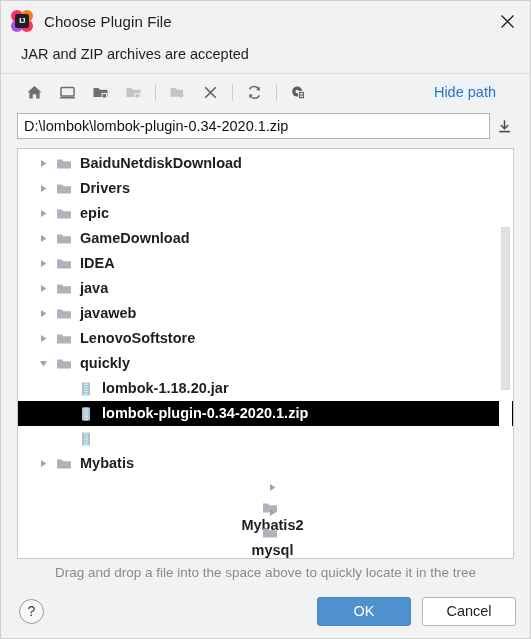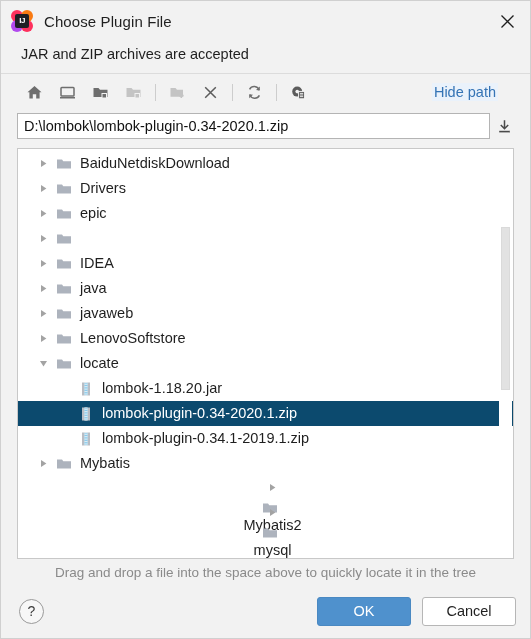--- a/index.html
+++ b/index.html
@@ -179,40 +179,40 @@
     height: 25px;
     display: flex;
     align-items: center;
     font-size: 14.5px;
     color: #1f1f1f;
     cursor: pointer;
     white-space: nowrap;
     padding-left: 0;
   }
   .tree-row.selected {
-    background: #0c4a6e;
+    background: #000000;
     color: #ffffff;
   }
   .twisty {
     width: 22px;
     flex: 0 0 22px;
     display: flex;
     align-items: center;
     justify-content: center;
   }
   .twisty svg { display: block; }
   .node-icon {
     width: 20px;
     flex: 0 0 20px;
     display: flex;
     align-items: center;
     justify-content: center;
     margin-right: 6px;
   }
-  .node-label { line-height: 1; }
+  .node-label { line-height: 1; font-weight: bold; }
 
   
   .vscroll {
     position: absolute;
     right: 1px;
     top: 1px;
     bottom: 1px;
     width: 13px;
     background: #ffffff;
   }
@@ -431,20 +431,21 @@
           <span class="twisty">
             <svg width="9" height="9" viewBox="0 0 9 9">
               <path d="M2 1 L7.4 4.5 L2 8 Z" fill="#a3a3a3"></path>
             </svg>
           </span>
           <span class="node-icon">
             <svg width="16" height="16" viewBox="0 0 16 16">
               <path d="M1 3.6 H6 L7.3 5.2 H15 V12.6 H1 Z" fill="#adb3bd"></path>
             </svg>
           </span>
+          <span class="node-label">GameDownload</span>
         </div>
         <div class="tree-row" style="padding-left: 14px;">
           <span class="twisty">
             <svg width="9" height="9" viewBox="0 0 9 9">
               <path d="M2 1 L7.4 4.5 L2 8 Z" fill="#a3a3a3"></path>
             </svg>
           </span>
           <span class="node-icon">
             <svg width="16" height="16" viewBox="0 0 16 16">
               <path d="M1 3.6 H6 L7.3 5.2 H15 V12.6 H1 Z" fill="#adb3bd"></path>
@@ -495,21 +496,21 @@
           <span class="twisty">
             <svg width="9" height="9" viewBox="0 0 9 9">
               <path d="M1 2 L8 2 L4.5 7.4 Z" fill="#a3a3a3"></path>
             </svg>
           </span>
           <span class="node-icon">
             <svg width="16" height="16" viewBox="0 0 16 16">
               <path d="M1 3.6 H6 L7.3 5.2 H15 V12.6 H1 Z" fill="#adb3bd"></path>
             </svg>
           </span>
-          <span class="node-label">locate</span>
+          <span class="node-label">quickly</span>
         </div>
         <div class="tree-row" style="padding-left: 36px;">
           <span class="twisty"></span>
           <span class="node-icon">
             <svg width="16" height="16" viewBox="0 0 16 16">
               <rect x="4" y="1.5" width="8" height="13" fill="#b9bdc4"></rect>
               <rect x="6.4" y="1.5" width="3.2" height="13" fill="#e8f4fb"></rect>
               <rect x="6.4" y="2.4" width="3.2" height="0.85" fill="#79c3e8"></rect>
               <rect x="6.4" y="4.1" width="3.2" height="0.85" fill="#79c3e8"></rect>
               <rect x="6.4" y="5.8" width="3.2" height="0.85" fill="#79c3e8"></rect>
@@ -546,21 +547,20 @@
               <rect x="6.4" y="1.5" width="3.2" height="13" fill="#e8f4fb"></rect>
               <rect x="6.4" y="2.4" width="3.2" height="0.85" fill="#79c3e8"></rect>
               <rect x="6.4" y="4.1" width="3.2" height="0.85" fill="#79c3e8"></rect>
               <rect x="6.4" y="5.8" width="3.2" height="0.85" fill="#79c3e8"></rect>
               <rect x="6.4" y="7.5" width="3.2" height="0.85" fill="#79c3e8"></rect>
               <rect x="6.4" y="9.2" width="3.2" height="0.85" fill="#79c3e8"></rect>
               <rect x="6.4" y="10.899999999999999" width="3.2" height="0.85" fill="#79c3e8"></rect>
               <rect x="6.4" y="12.599999999999998" width="3.2" height="0.85" fill="#79c3e8"></rect>
             </svg>
           </span>
-          <span class="node-label">lombok-plugin-0.34.1-2019.1.zip</span>
         </div>
         <div class="tree-row" style="padding-left: 14px;">
           <span class="twisty">
             <svg width="9" height="9" viewBox="0 0 9 9">
               <path d="M2 1 L7.4 4.5 L2 8 Z" fill="#a3a3a3"></path>
             </svg>
           </span>
           <span class="node-icon">
             <svg width="16" height="16" viewBox="0 0 16 16">
               <path d="M1 3.6 H6 L7.3 5.2 H15 V12.6 H1 Z" fill="#adb3bd"></path>

